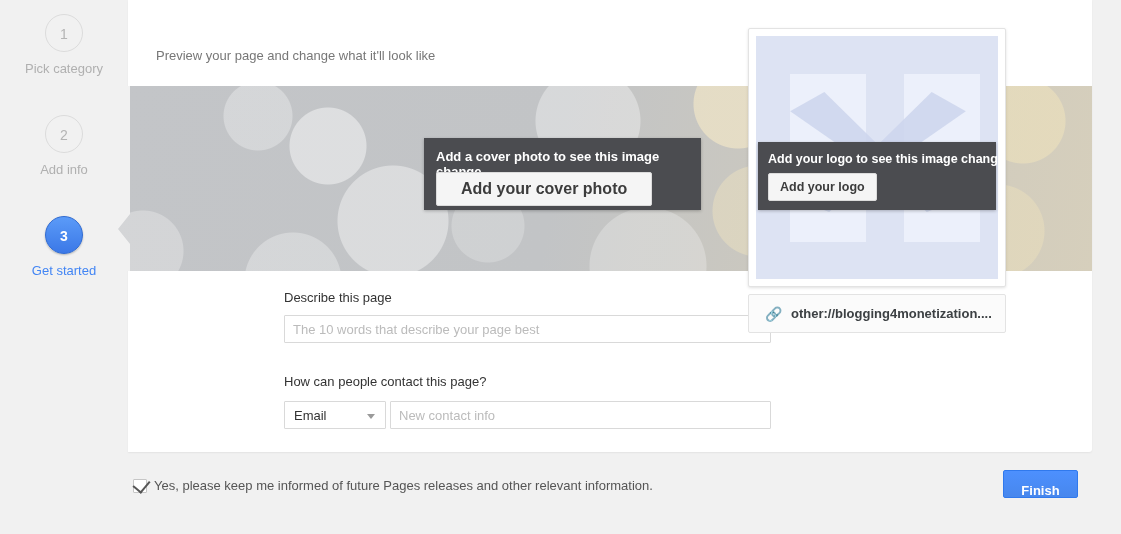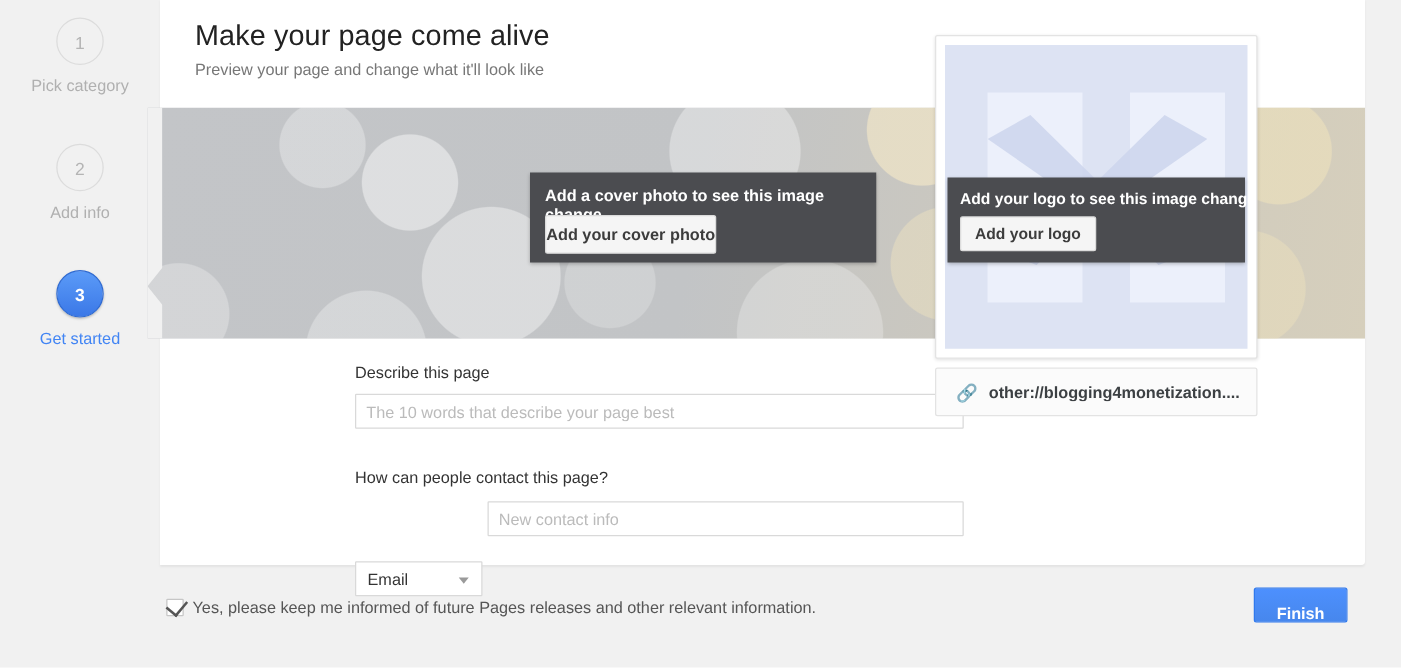--- a/index.html
+++ b/index.html
@@ -135,24 +135,24 @@
     color: #ffffff;
     font-size: 13px;
     font-weight: bold;
   }
   .overlay-btn {
     display: inline-block;
     background: #f5f5f5;
     border: 1px solid #dcdcdc;
     border-radius: 2px;
     color: #3c3c3c;
-    font-size: 13px;
+    font-size: 16px;
     font-weight: bold;
     font-family: "Liberation Sans", sans-serif;
-    padding: 7px 0;
+    padding: 7px 24px;
     cursor: pointer;
   }
   #cover-overlay {
     left: 296px; top: 138px;
     width: 277px; height: 72px;
   }
   #cover-overlay .overlay-title { position:absolute; left:12px; top:11px; }
   #cover-overlay .overlay-btn   { position:absolute; left:12px; top:34px; }
 
   #logo-overlay {
@@ -256,21 +256,20 @@
     position: absolute;
     left: 156px; top: 401px;
     width: 102px; height: 28px;
     box-sizing: border-box;
     background: #fff;
     border: 1px solid #d9d9d9;
     border-radius: 1px;
     font-size: 13px;
     color: #333;
     cursor: pointer;
-    margin-top: 48px;
   }
   #contact-select-value {
     position: absolute;
     left: 9px; top: 6px;
     font-size: 13px;
     color: #333;
   }
   #contact-select-arrow {
     position: absolute;
     right: 10px; top: 12px;
@@ -338,21 +337,20 @@
 
   <div class="step step-active" style="top:216px;">
     <div class="step-circle">3</div>
     <div class="step-label">Get started</div>
   </div>
 
 </div>
 
 <div id="panel">
 
-  <h1 id="page-title">Make your page come alive</h1>
   <div id="page-subtitle">Preview your page and change what it'll look like</div>
 
   <div id="cover-wrap">
     <div id="cover-photo"></div>
     <div id="cover-notch"></div>
   </div>
 
   <div id="cover-overlay" class="overlay-card">
     <div class="overlay-title">Add a cover photo to see this image change</div>
     <button class="overlay-btn">Add your cover photo</button>

